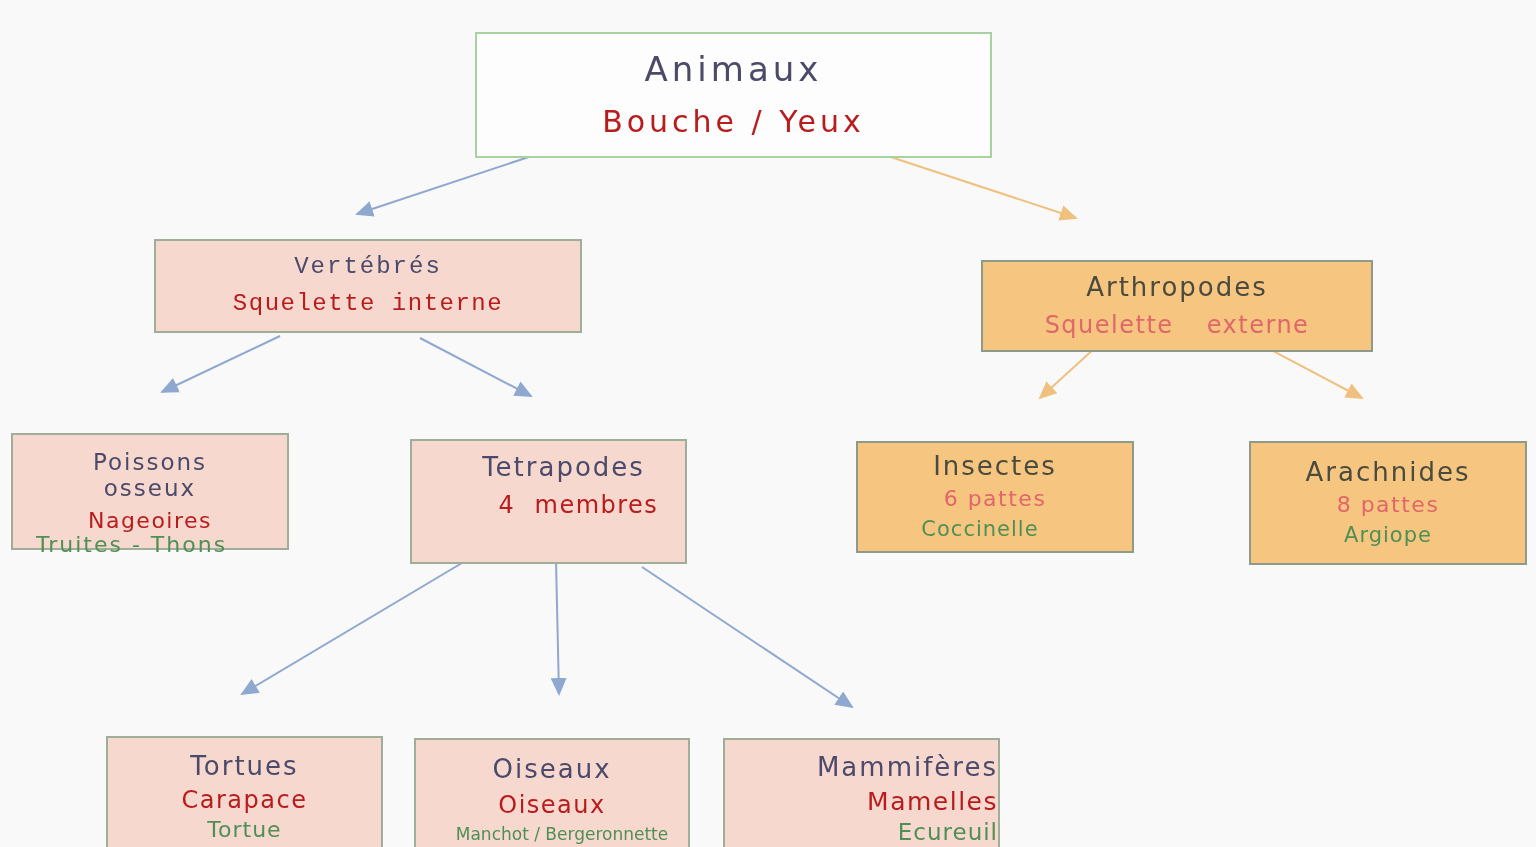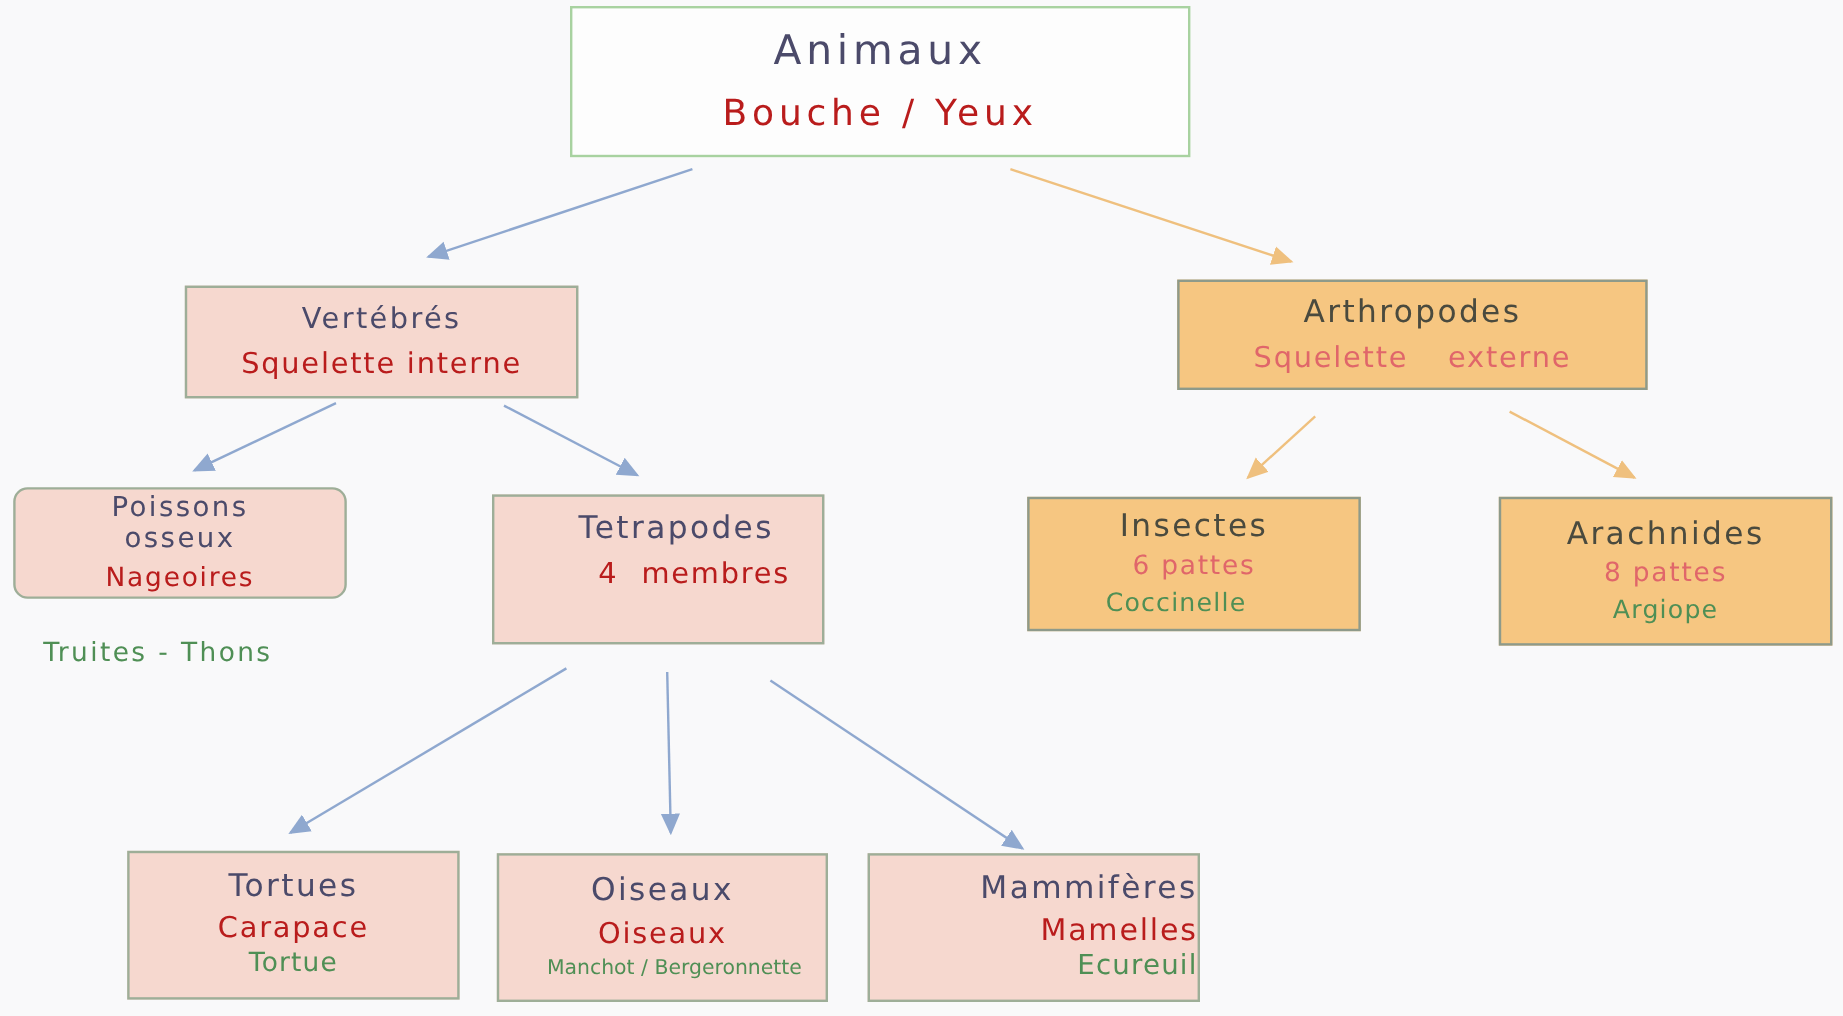--- a/index.html
+++ b/index.html
@@ -6,20 +6,21 @@
   body {
     width:1536px; height:847px; position:relative; overflow:hidden;
     background:#f9f9fa;
     font-family:"DejaVu Sans", sans-serif;
   }
   .box {
     position:absolute; box-sizing:border-box;
     border:2px solid #a21caf;
     display:flex; flex-direction:column; align-items:center; justify-content:center;
     text-align:center;
+    margin-top:27px;
   }
   .root { background:#fdfdfd; border-color:#a8d2a0; }
   .pink { background:#f6d8cf; border-color:#9eae98; }
   .orange { background:#f6c681; border-color:#8e9a8a; }
   .title { color:#4b4a6a; letter-spacing:2px; line-height:1.15; }
   .trait { color:#b91c1c; letter-spacing:1.5px; line-height:1.2; }
   .orange .title { color:#4a4a3e; }
   .orange .trait { color:#e0666a; }
   .example { color:#4f8f55; letter-spacing:1px; line-height:1.2; }
   .ext-example { position:absolute; color:#4f8f55; letter-spacing:2px; font-size:22px; }
@@ -48,31 +49,31 @@
     <line x1="556" y1="560" x2="559" y2="694" stroke="#8fa8cf" marker-end="url(#ab)"></line>
     <line x1="642" y1="567" x2="852" y2="707" stroke="#8fa8cf" marker-end="url(#ab)"></line>
   </g>
 </svg>
 
 <div class="box root" style="left:475px;top:5px;width:517px;height:126px;">
   <div class="title" style="font-size:34px;margin-bottom:14px;letter-spacing:4px;">Animaux</div>
   <div class="trait" style="font-size:30px;letter-spacing:4px;">Bouche / Yeux</div>
 </div>
 
-<div class="box pink" style="left:154px;top:238px;width:328px;height:94px;">
+<div class="box pink" style="left:154px;top:212px;width:428px;height:94px;font-family:Liberation Mono, monospace;">
   <div class="title" style="font-size:24px;margin-bottom:10px;">Vertébrés</div>
   <div class="trait" style="font-size:24px;">Squelette interne</div>
 </div>
 
 <div class="box orange" style="left:981px;top:233px;width:392px;height:92px;">
   <div class="title" style="font-size:26px;margin-bottom:8px;">Arthropodes</div>
   <div class="trait" style="font-size:24px;word-spacing:24px;">Squelette externe</div>
 </div>
 
-<div class="box pink" style="left:11px;top:406px;width:278px;height:93px;border-radius:12px;">
+<div class="box pink" style="left:11px;top:406px;width:278px;height:117px;">
   <div class="title" style="font-size:23px;">Poissons</div>
   <div class="title" style="font-size:23px;margin-bottom:6px;">osseux</div>
   <div class="trait" style="font-size:22px;">Nageoires</div>
 </div>
 <div class="ext-example" style="left:36px;top:532px;">Truites - Thons</div>
 
 <div class="box pink" style="left:410px;top:412px;width:277px;height:125px;justify-content:flex-start;padding-top:12px;">
   <div class="title" style="font-size:26px;margin-bottom:8px;margin-left:30px;">Tetrapodes</div>
   <div class="trait" style="font-size:24px;margin-left:60px;word-spacing:10px;">4 membres</div>
 </div>

